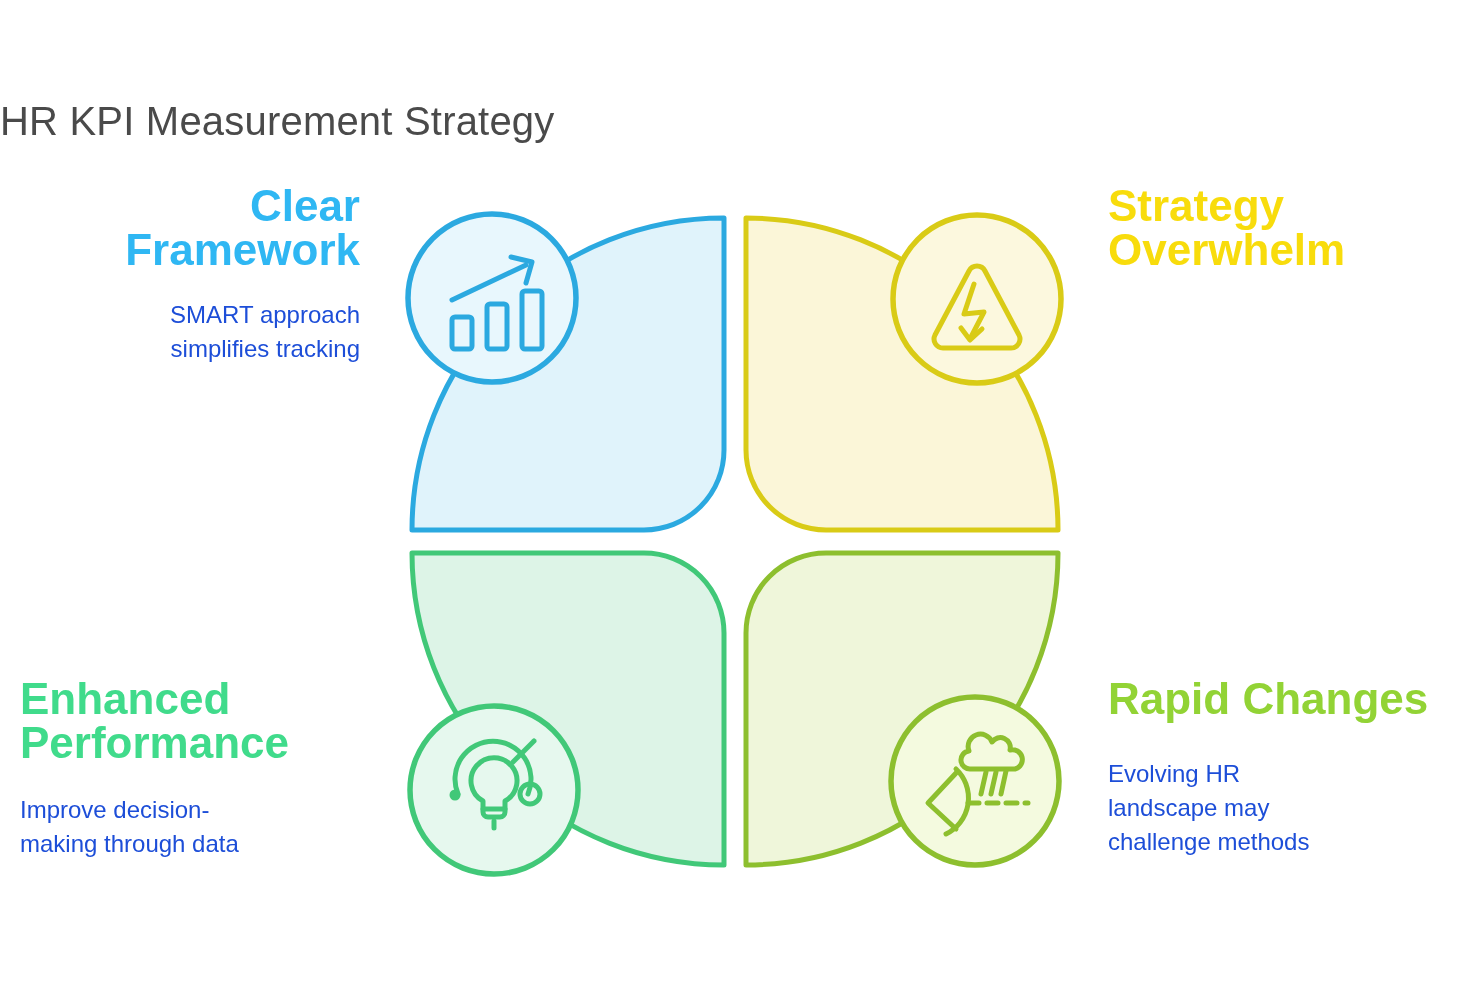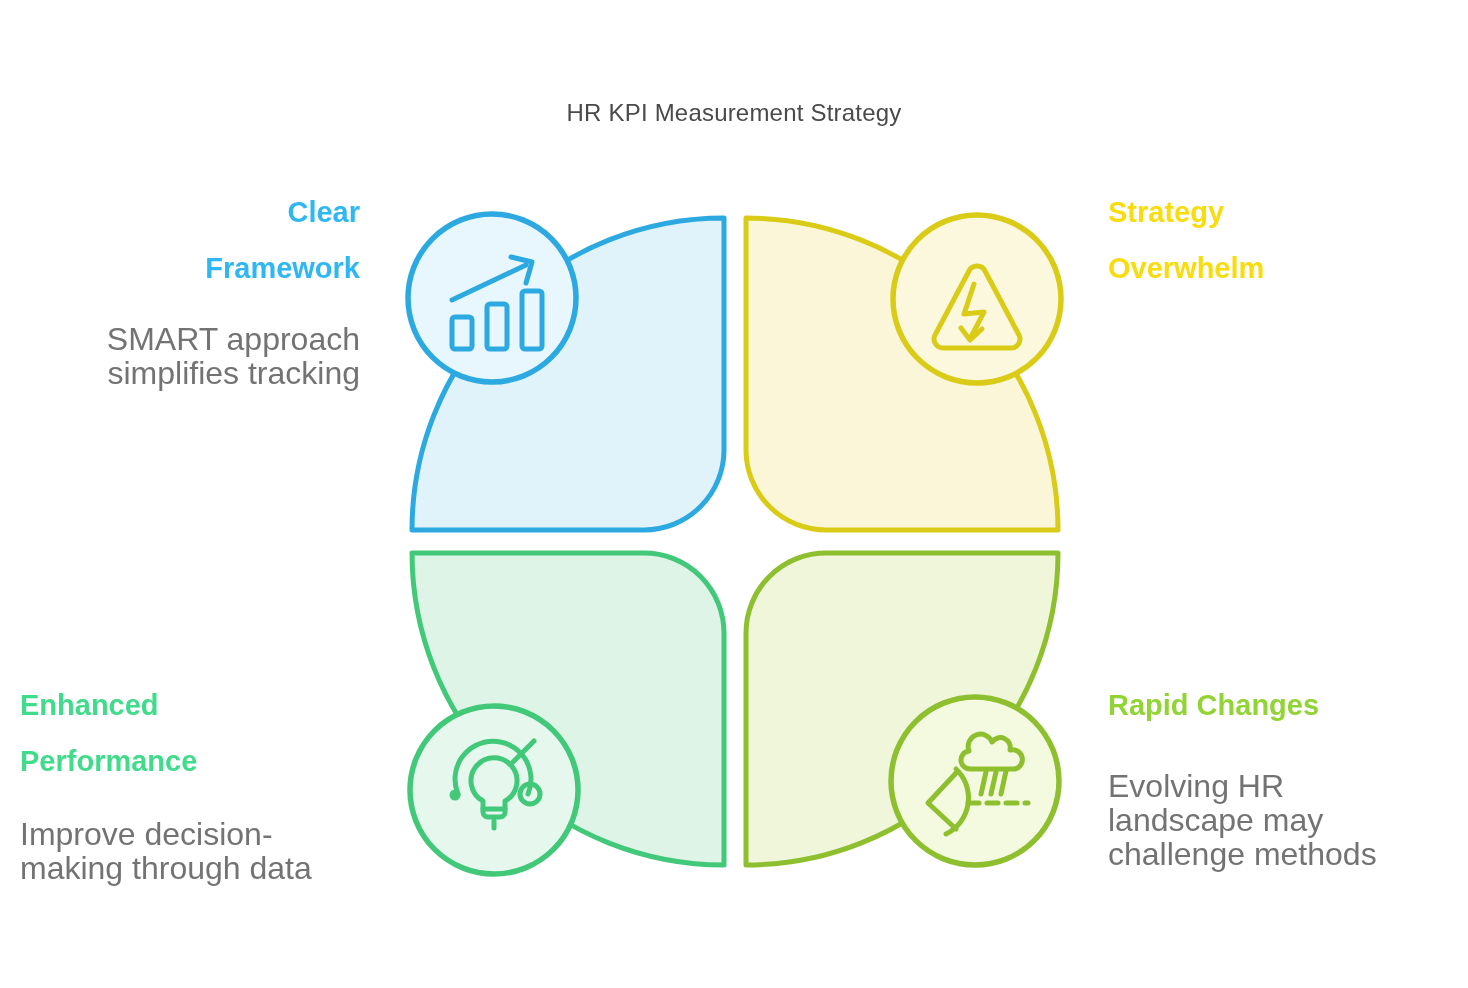--- a/index.html
+++ b/index.html
@@ -5,32 +5,31 @@
   html,body{margin:0;padding:0;background:#ffffff;}
   .canvas{
     position:relative;
     width:1468px;height:988px;
     background:#ffffff;
     overflow:hidden;
     font-family:"Liberation Sans","DejaVu Sans",sans-serif;
   }
   .title{
     position:absolute;top:99px;left:0;width:100%;
-    text-align:center;
-    font-size:24px;font-weight:500;color:#4A4A4A;
+    font-size:40px;font-weight:500;color:#4A4A4A;
     letter-spacing:0.2px;
   }
   .diagram-svg{position:absolute;left:0;top:0;}
   .q-text{position:absolute;}
   .q-heading{
-    font-size:29px;font-weight:700;line-height:56px;
+    font-size:44px;font-weight:700;line-height:44px;
     white-space:pre-line;margin:0;
   }
   .q-desc{
-    font-size:32px;line-height:34px;color:#737373;
+    font-size:24px;line-height:34px;color:#1d4ed8;
     white-space:pre-line;margin:26px 0 0 0;
   }
   #q-tl{left:20px;top:184px;width:340px;text-align:right;}
   #q-tr{left:1108px;top:184px;width:345px;text-align:left;}
   #q-bl{left:20px;top:677px;width:340px;text-align:left;}
   #q-br{left:1108px;top:677px;width:350px;text-align:left;}
   #q-tl .q-heading{color:#2FB7F3;}
   #q-tr .q-heading{color:#F8DC0C;}
   #q-bl .q-heading{color:#40DB8B;}
   #q-br .q-heading{color:#92D335;}

